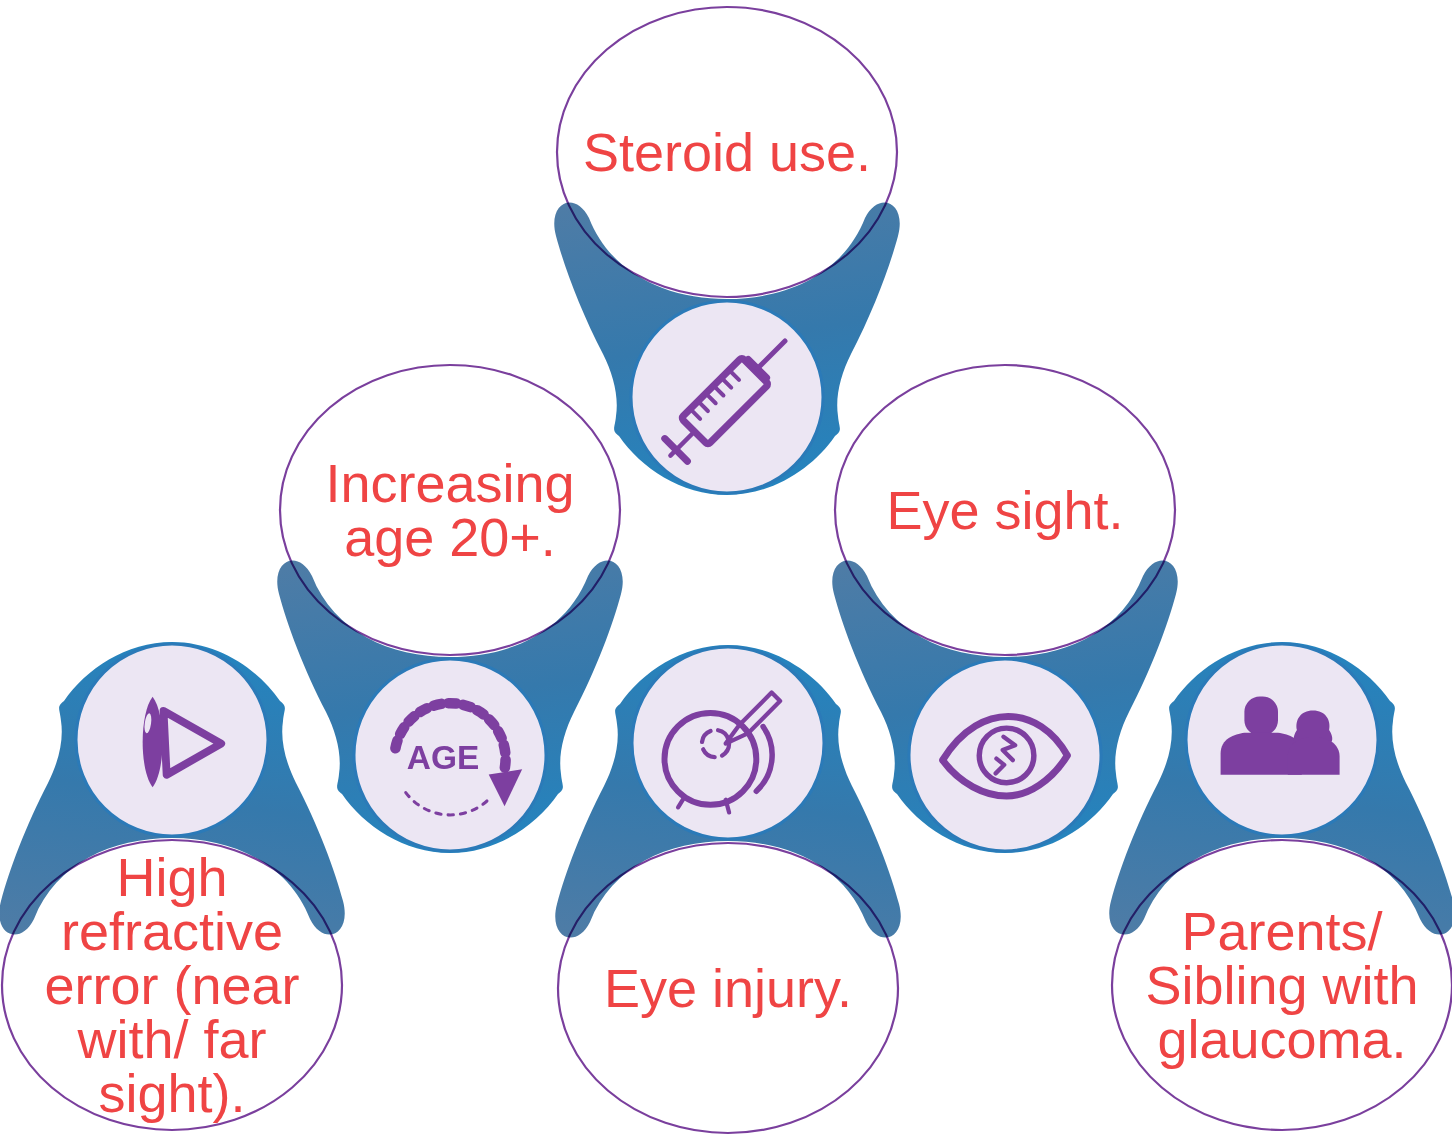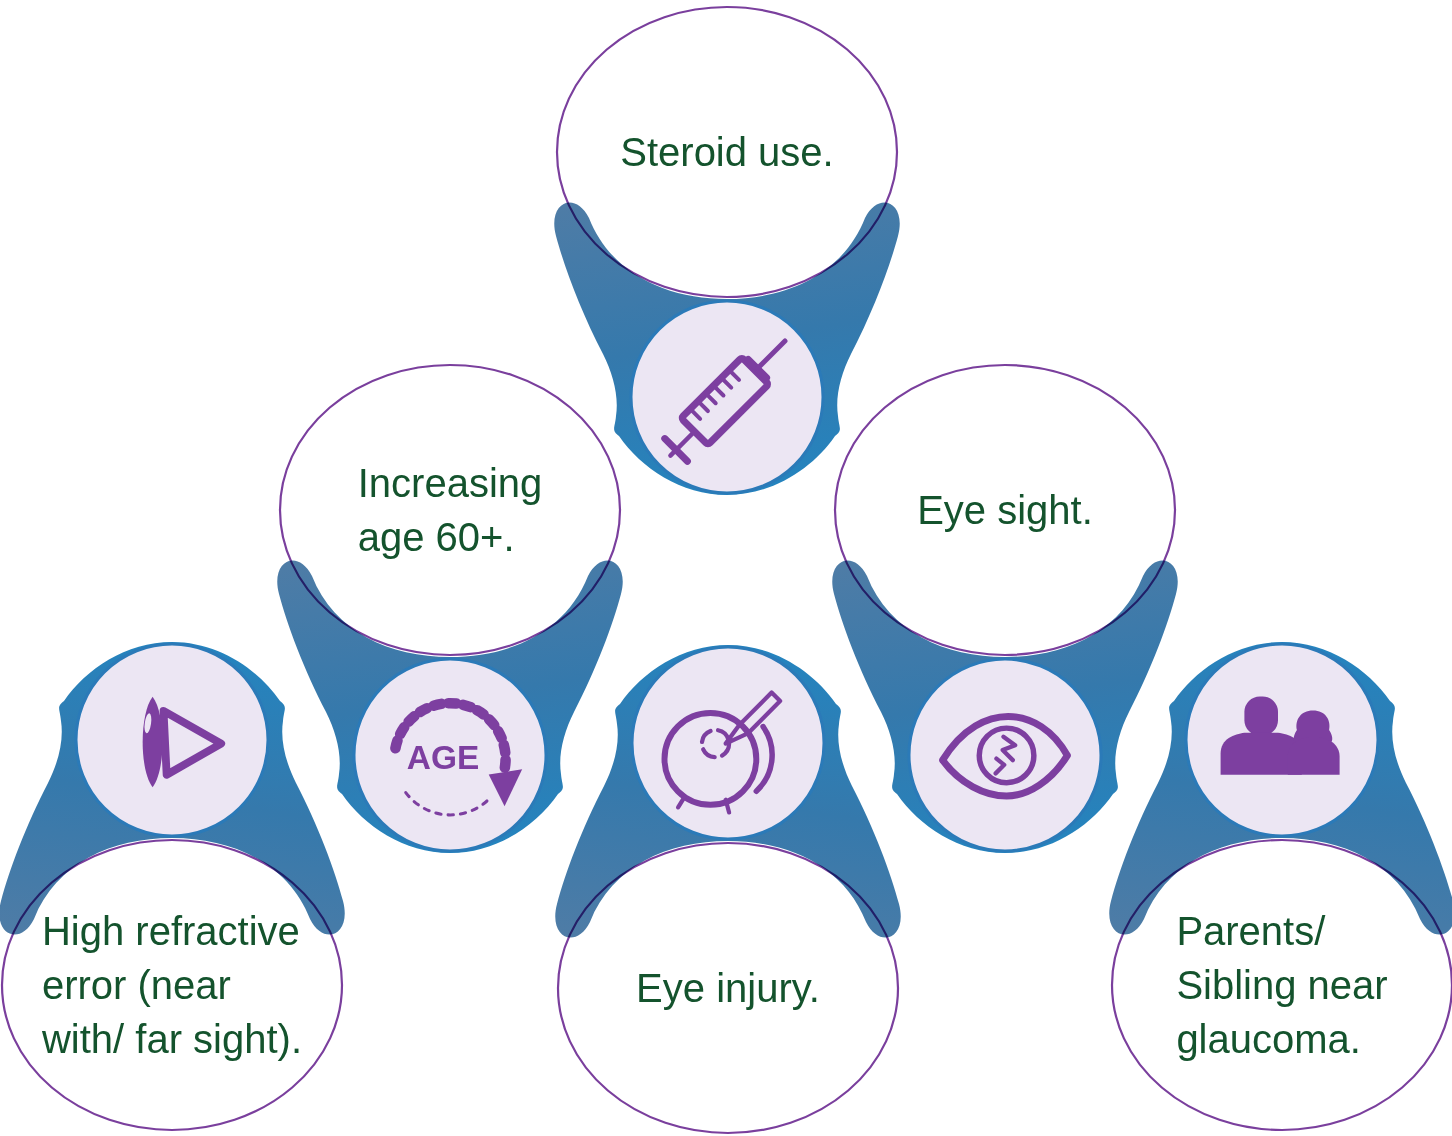--- a/index.html
+++ b/index.html
@@ -4,21 +4,21 @@
 <style>
   html,body{margin:0;padding:0;background:#ffffff;}
   #stage{position:relative;width:1452px;height:1136px;background:#ffffff;overflow:hidden;
          font-family:"Liberation Sans",sans-serif;}
   #shapes{position:absolute;left:0;top:0;}
   .bigring{fill:none;stroke:#7a3f9d;stroke-width:2.2;mix-blend-mode:multiply;}
   .icondisc{fill:#ece6f3;stroke:#2b7ab8;stroke-width:3;}
   .ic{stroke:#7d3fa0;fill:none;stroke-linecap:round;stroke-linejoin:round;}
   .icf{fill:#7d3fa0;stroke:none;}
   .label{position:absolute;display:flex;align-items:center;justify-content:center;
-         text-align:left;white-space:pre-line;color:#14532d;font-size:40px;
+         text-align:center;white-space:pre-line;color:#ef4444;font-size:54px;
          line-height:54px;letter-spacing:0px;}
   .agetext{font-family:"Liberation Sans",sans-serif;font-weight:bold;font-size:38px;fill:#7d3fa0;}
 </style>
 </head>
 <body>
 
 <div id="stage">
 
   <svg id="shapes" width="1452" height="1136" viewBox="0 0 1452 1136">
     <defs>
@@ -115,22 +115,22 @@
         <path class="icf" stroke="#ffffff" stroke-width="5" paint-order="stroke" d="M 40 -48 C 58 -48 66 -34 63 -20 C 71 -8 68 3 58 -2
                  C 54 5 46 7 40 7 C 34 7 26 5 22 -2 C 12 3 9 -8 17 -20
                  C 14 -34 22 -48 40 -48 Z"></path>
         <path class="icf" stroke="#ffffff" stroke-width="5" paint-order="stroke" d="M 4 44 L 4 18 C 4 0 20 -8 34 -10 L 48 -10 C 62 -8 78 0 78 18 L 78 44 Z"></path>
       </g>
     </g>
   </svg>
 
   <div class="label" style="left:557px;top:7px;  width:340px;height:290px;">Steroid use.</div>
   <div class="label" style="left:280px;top:375px;width:340px;height:270px;">Increasing
-age 60+.</div>
+age 20+.</div>
   <div class="label" style="left:835px;top:375px;width:340px;height:270px;">Eye sight.</div>
   <div class="label" style="left:2px;  top:845px;width:340px;height:280px;">High refractive
 error (near
 with/ far sight).</div>
   <div class="label" style="left:558px;top:848px;width:340px;height:280px;">Eye injury.</div>
   <div class="label" style="left:1112px;top:845px;width:340px;height:280px;">Parents/
-Sibling near
+Sibling with
 glaucoma.</div>
 </div>
 
 </body></html>

